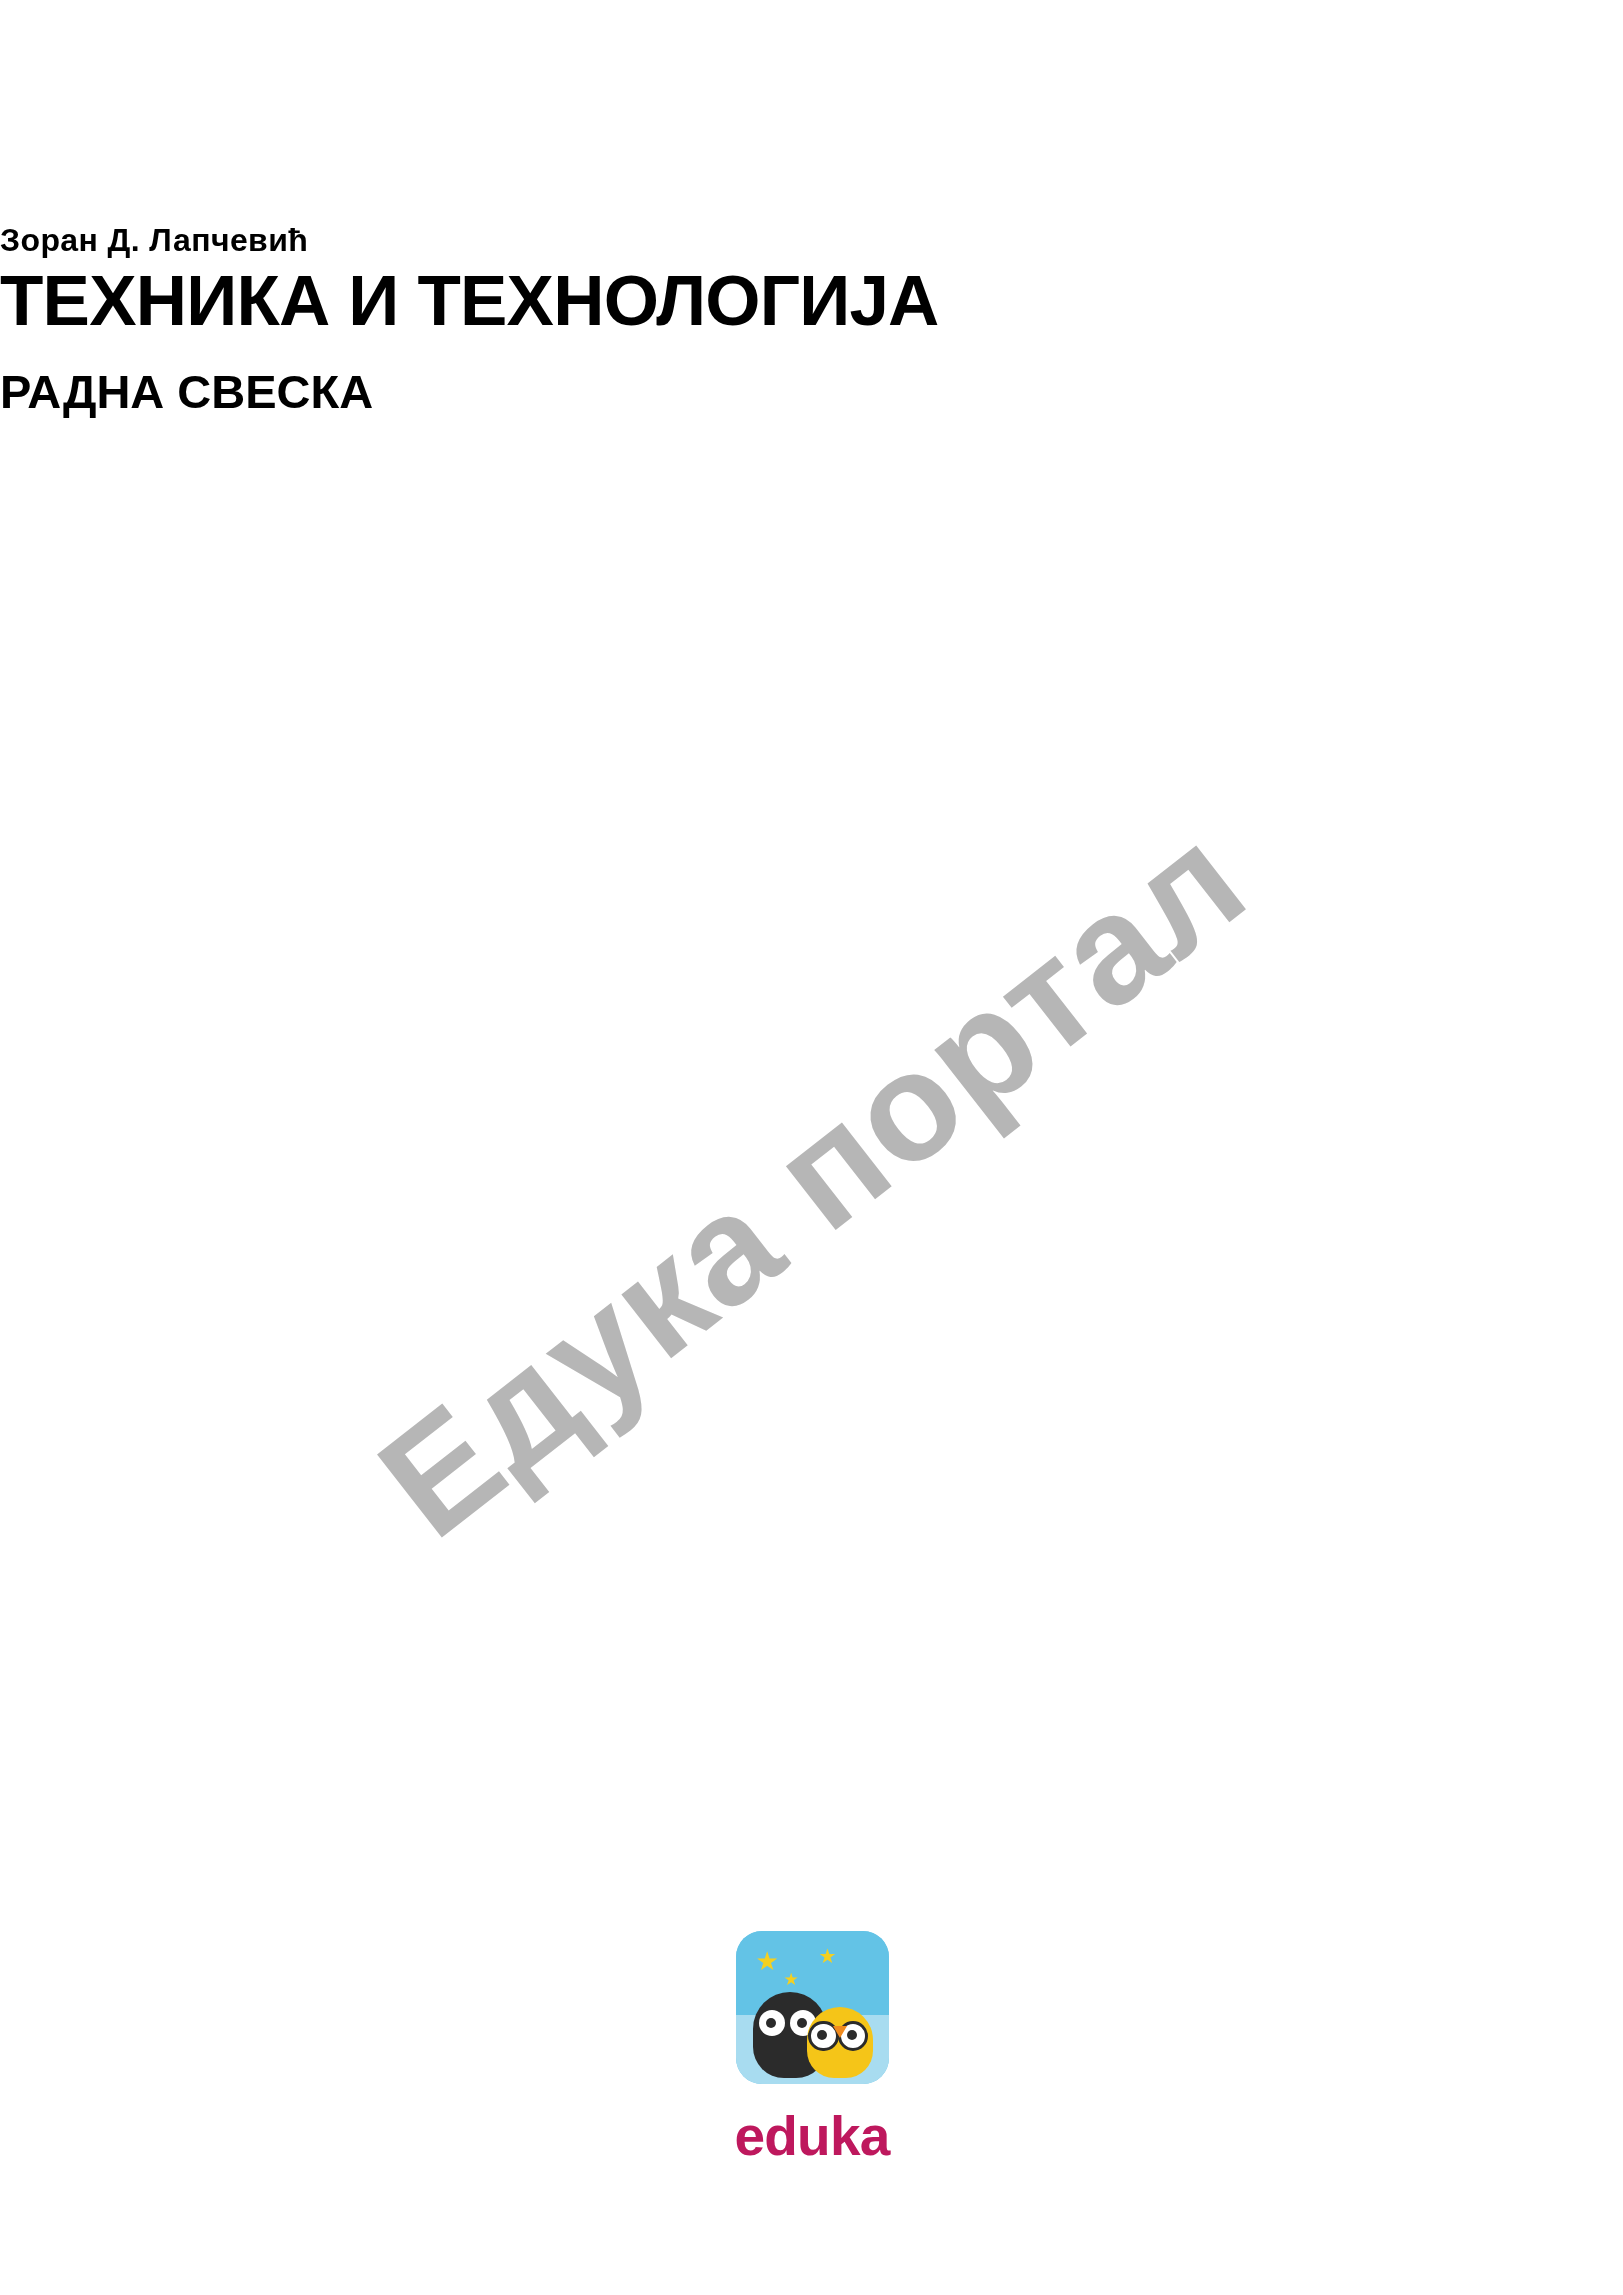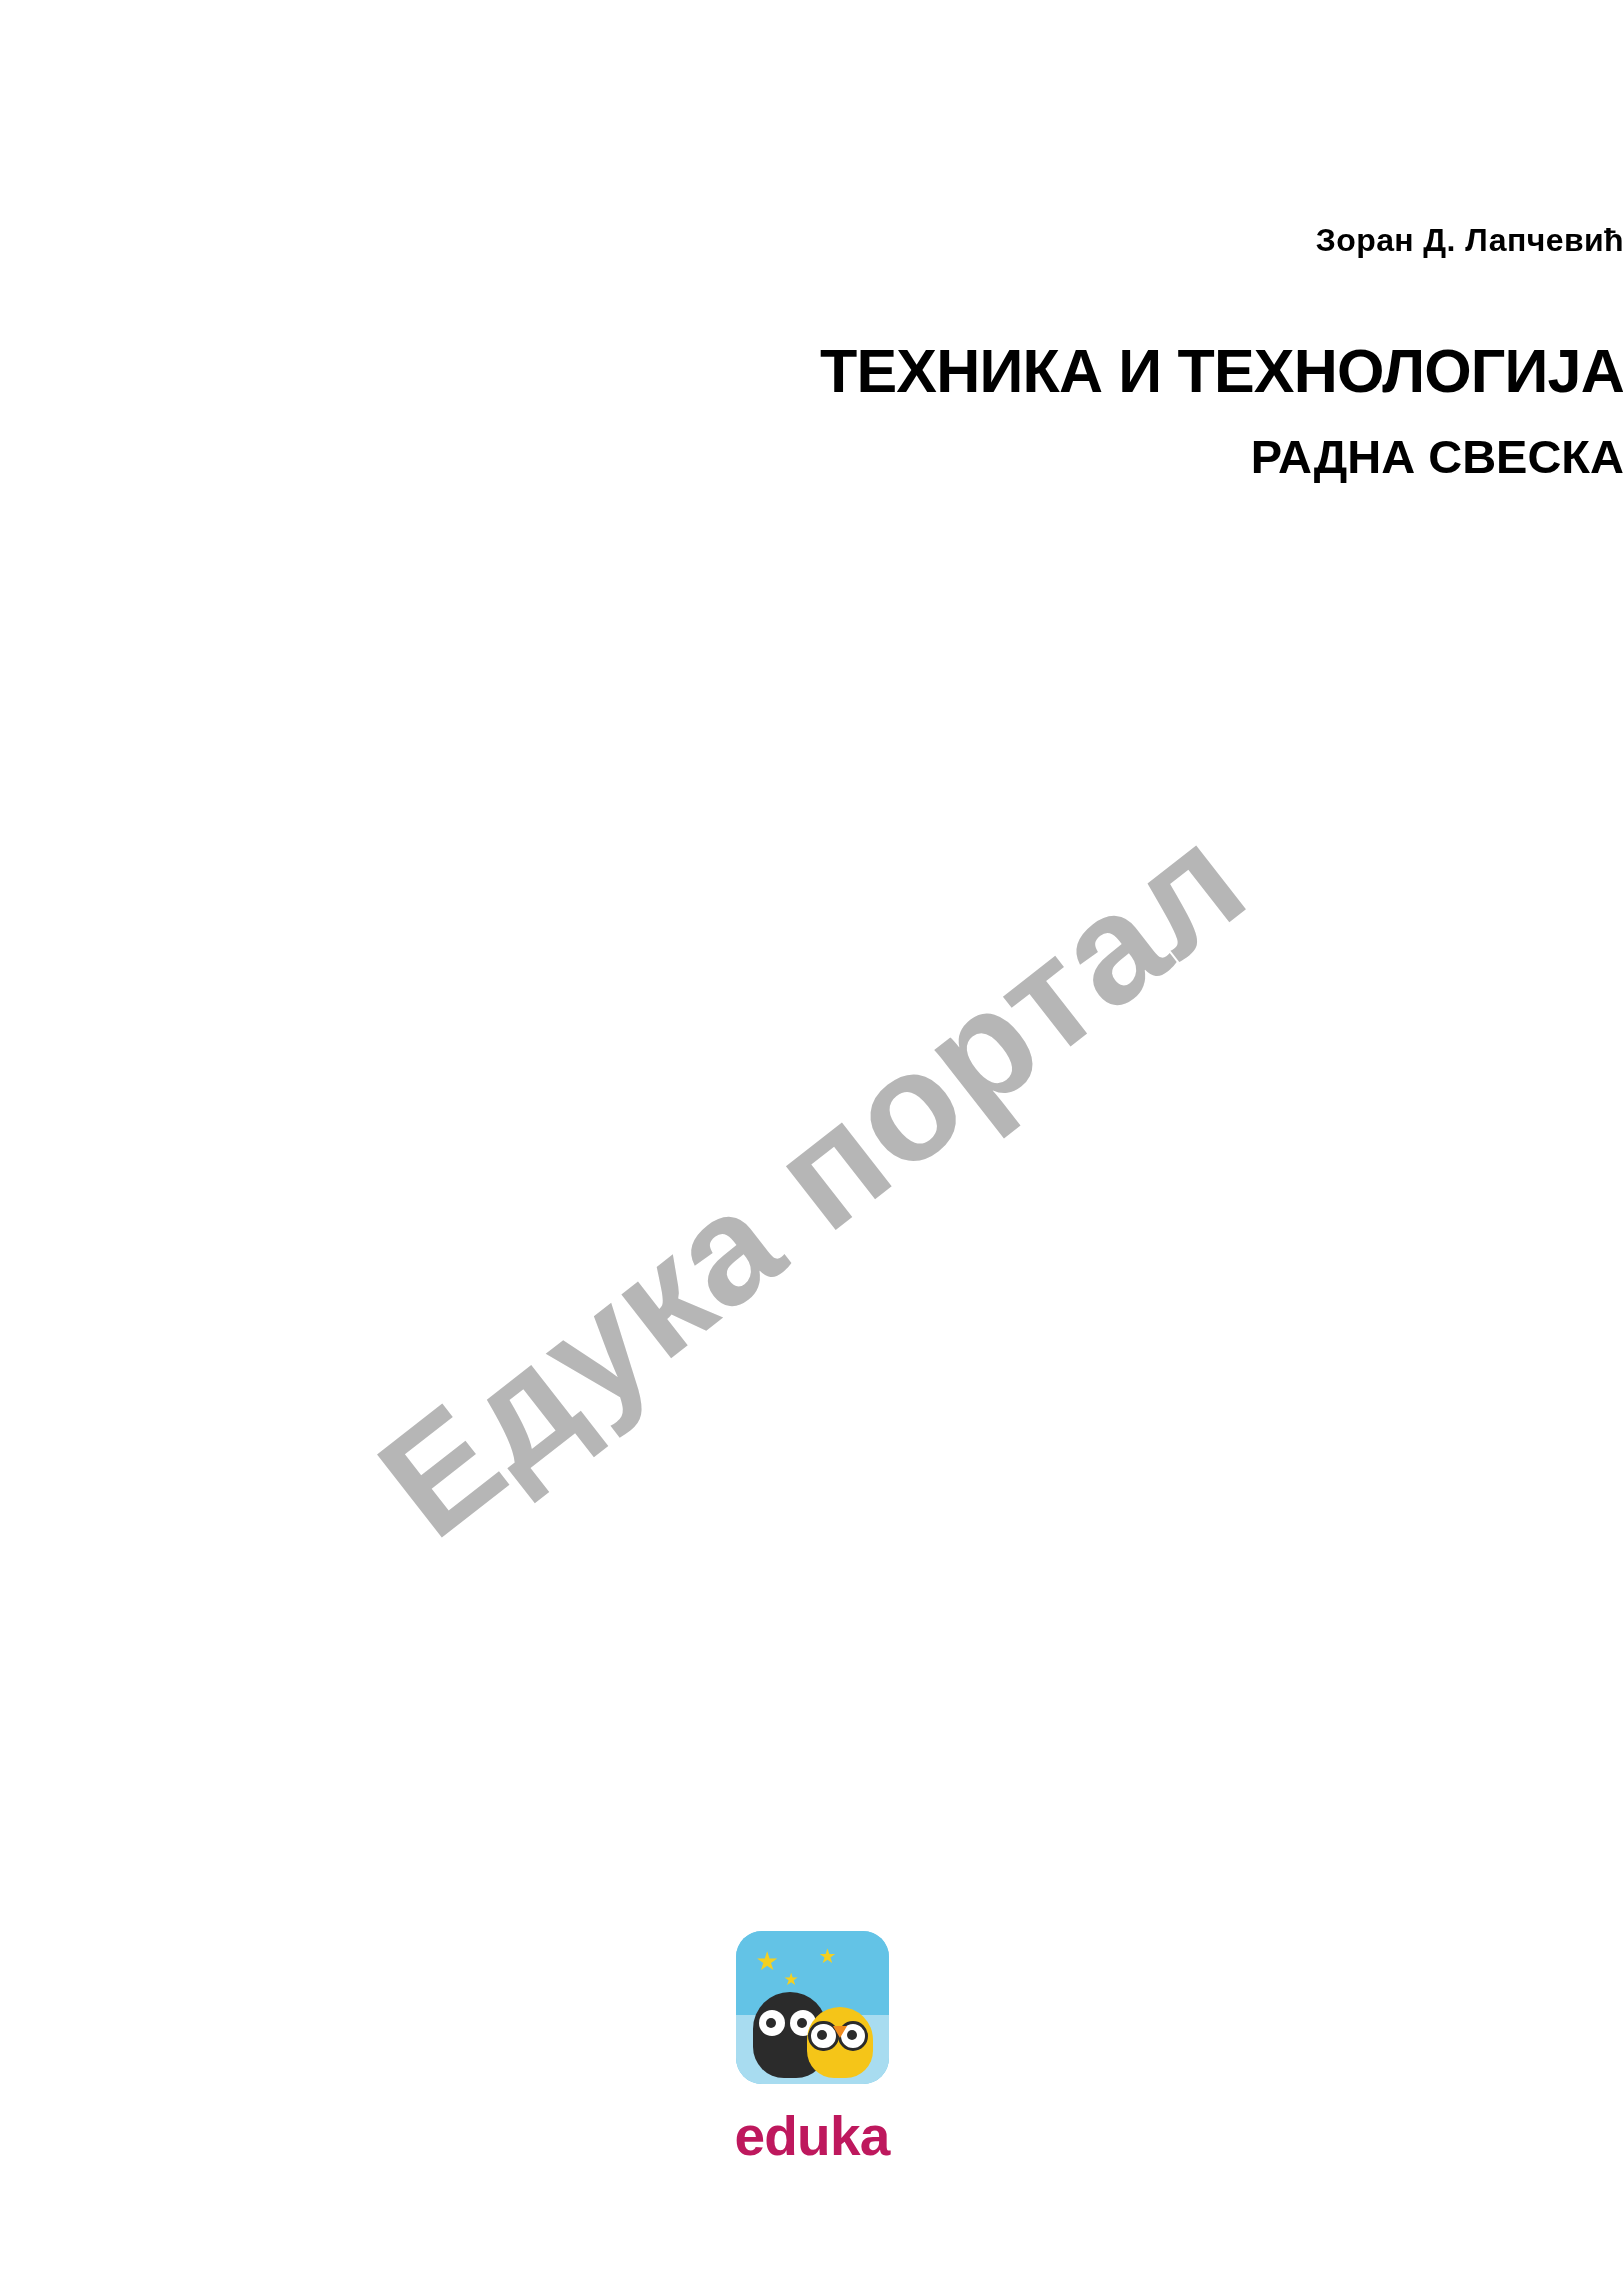--- a/index.html
+++ b/index.html
@@ -19,32 +19,31 @@
     overflow: hidden;
   }
   .content {
     position: absolute;
     left: 0;
     top: 0;
     width: 1624px;
     height: 2295px;
     display: flex;
     flex-direction: column;
-    align-items: flex-end;
+    align-items: flex-start;
   }
   .author {
     margin-top: 222px;
     font-size: 32px;
     font-weight: bold;
     letter-spacing: 0.4px;
     text-align: center;
   }
   .title {
-    margin-top: 77px;
-    font-size: 61px;
+    font-size: 71px;
     font-weight: bold;
     line-height: 1.18;
     text-align: center;
     letter-spacing: -0.8px;
     max-width: 1150px;
   }
   .subtitle {
     margin-top: 48px;
     font-size: 45px;
     font-weight: bold;

